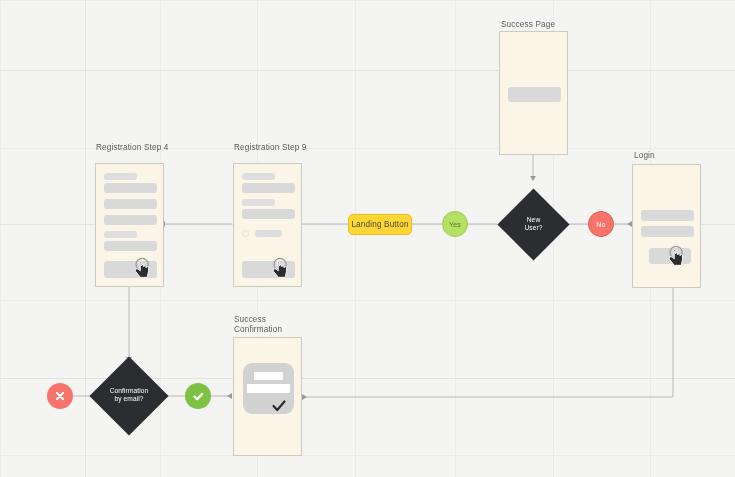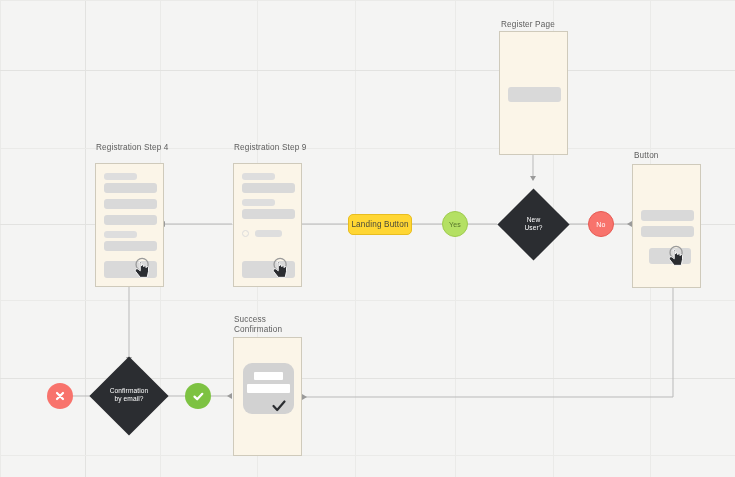--- a/index.html
+++ b/index.html
@@ -137,21 +137,21 @@
     <polygon points="165,221 160,224 165,227"></polygon>
     <polygon points="302,221 297,224 302,227"></polygon>
     <polygon points="632,221 627,224 632,227"></polygon>
     <polygon points="232,393 227,396 232,399"></polygon>
     <polygon points="302,394 307,397 302,400"></polygon>
     <polygon points="126,357 129,362 132,357"></polygon>
     <polygon points="530,176 533,181 536,176"></polygon>
   </g>
 </svg>
 
-<div class="card-label" style="left:501px;top:20px">Register Page</div>
+<div class="card-label" style="left:501px;top:20px">Success Page</div>
 <div class="card" style="left:499px;top:31px;width:69px;height:124px">
   <div class="bar" style="left:8px;top:55px;width:53px;height:15px"></div>
 </div>
 
 <div class="card-label" style="left:96px;top:143px">Registration Step 4</div>
 <div class="card" style="left:95px;top:163px;width:69px;height:124px">
   <div class="bar sm" style="left:8px;top:9px;width:33px;height:7px"></div>
   <div class="bar" style="left:8px;top:19px;width:53px;height:10px"></div>
   <div class="bar" style="left:8px;top:35px;width:53px;height:10px"></div>
   <div class="bar" style="left:8px;top:51px;width:53px;height:10px"></div>
@@ -172,21 +172,21 @@
   <div class="bar" style="left:8px;top:45px;width:53px;height:10px"></div>
   <div class="radio" style="left:8px;top:66px;width:7px;height:7px"></div>
   <div class="bar sm" style="left:21px;top:66px;width:27px;height:7px"></div>
   <div class="bar" style="left:8px;top:97px;width:53px;height:17px"></div>
   <svg class="cursor" style="left:36px;top:93px" viewBox="0 0 24 26">
     <circle cx="11" cy="8" r="6.6" fill="none" stroke="#9a9a9a" stroke-width="1.4"></circle>
     <path d="M9 6 v9 l-2.4 -2 a1.9 1.9 0 0 0 -2.6 2.7 l5 6.4 h7.6 l1.4 -6.6 v-3.9 a1.3 1.3 0 0 0 -2.6 0 v-1 a1.3 1.3 0 0 0 -2.6 0 v-.8 a1.3 1.3 0 0 0 -2.6 0 v-3.8 a1.3 1.3 0 0 0 -2.6 0 z" fill="#2b2d31" stroke="#fff" stroke-width="1"></path>
   </svg>
 </div>
 
-<div class="card-label" style="left:634px;top:151px">Button</div>
+<div class="card-label" style="left:634px;top:151px">Login</div>
 <div class="card" style="left:632px;top:164px;width:69px;height:124px">
   <div class="bar" style="left:8px;top:45px;width:53px;height:11px"></div>
   <div class="bar" style="left:8px;top:61px;width:53px;height:11px"></div>
   <div class="bar" style="left:16px;top:83px;width:42px;height:16px"></div>
   <svg class="cursor" style="left:33px;top:80px" viewBox="0 0 24 26">
     <circle cx="11" cy="8" r="6.6" fill="none" stroke="#9a9a9a" stroke-width="1.4"></circle>
     <path d="M9 6 v9 l-2.4 -2 a1.9 1.9 0 0 0 -2.6 2.7 l5 6.4 h7.6 l1.4 -6.6 v-3.9 a1.3 1.3 0 0 0 -2.6 0 v-1 a1.3 1.3 0 0 0 -2.6 0 v-.8 a1.3 1.3 0 0 0 -2.6 0 v-3.8 a1.3 1.3 0 0 0 -2.6 0 z" fill="#2b2d31" stroke="#fff" stroke-width="1"></path>
   </svg>
 </div>
 

